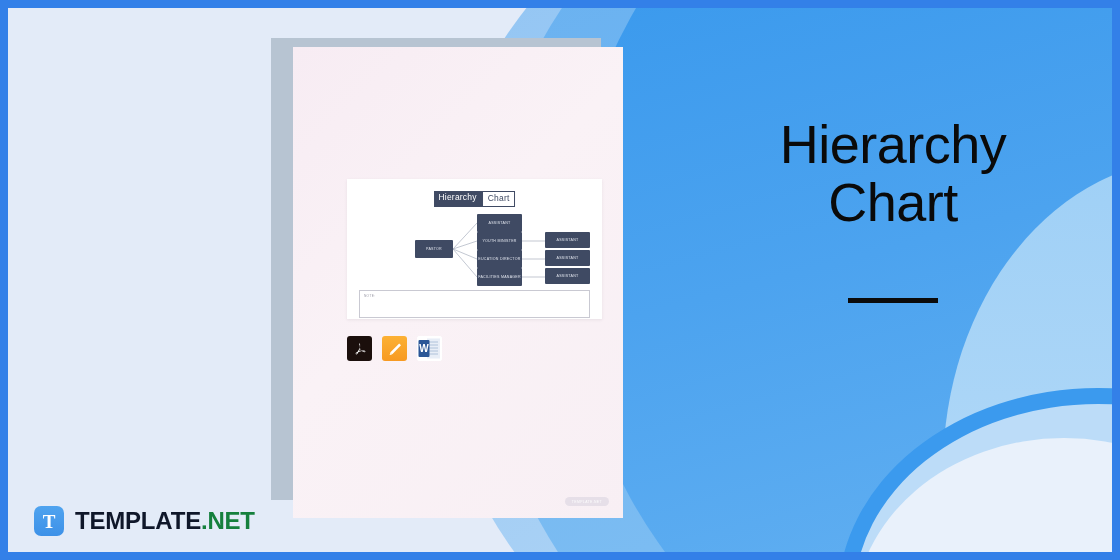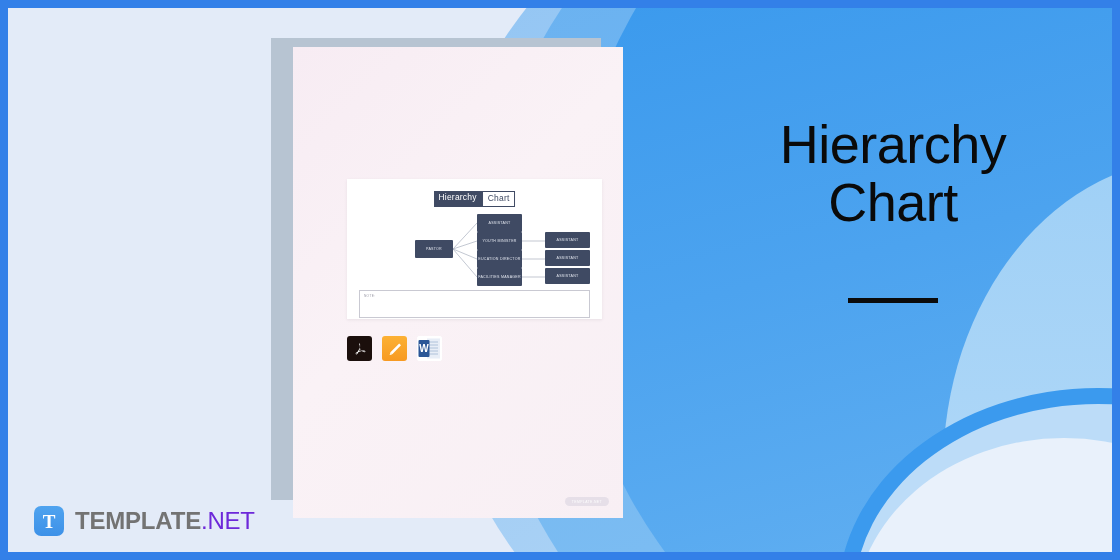--- a/index.html
+++ b/index.html
@@ -223,22 +223,22 @@
     font-weight:700;
     line-height:1;
     font-family:"Liberation Serif", serif;
   }
   .brand-text{
     font-size:24px;
     letter-spacing:-.2px;
     line-height:1;
     white-space:nowrap;
   }
-  .brand-text .b1{ color:#737373; font-weight:700; }
-  .brand-text .b2{ color:#6d28d9; font-weight:400; }
+  .brand-text .b1{ color:#0f172a; font-weight:700; }
+  .brand-text .b2{ color:#15803d; font-weight:700; }
 </style>
 </head>
 <body>
 
 <div class="banner">
   <div class="inner">
 
     <div class="blob-pale"></div>
     <div class="blob-mid"></div>
     <div class="blob-deep"></div>

